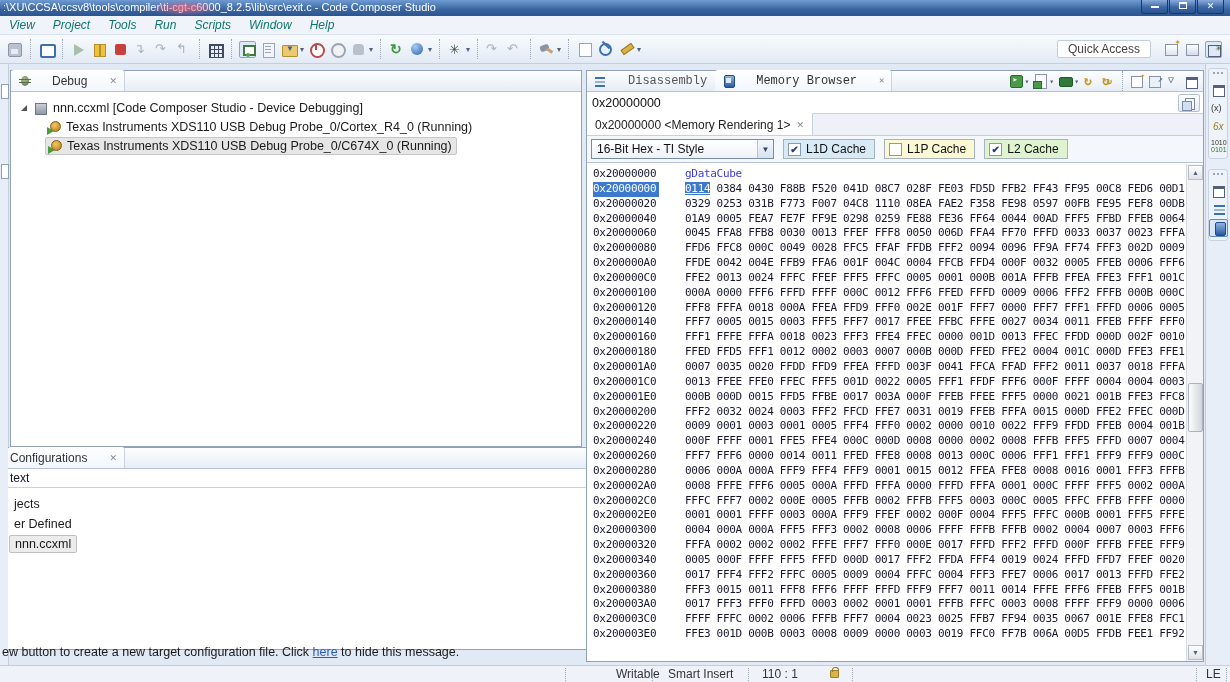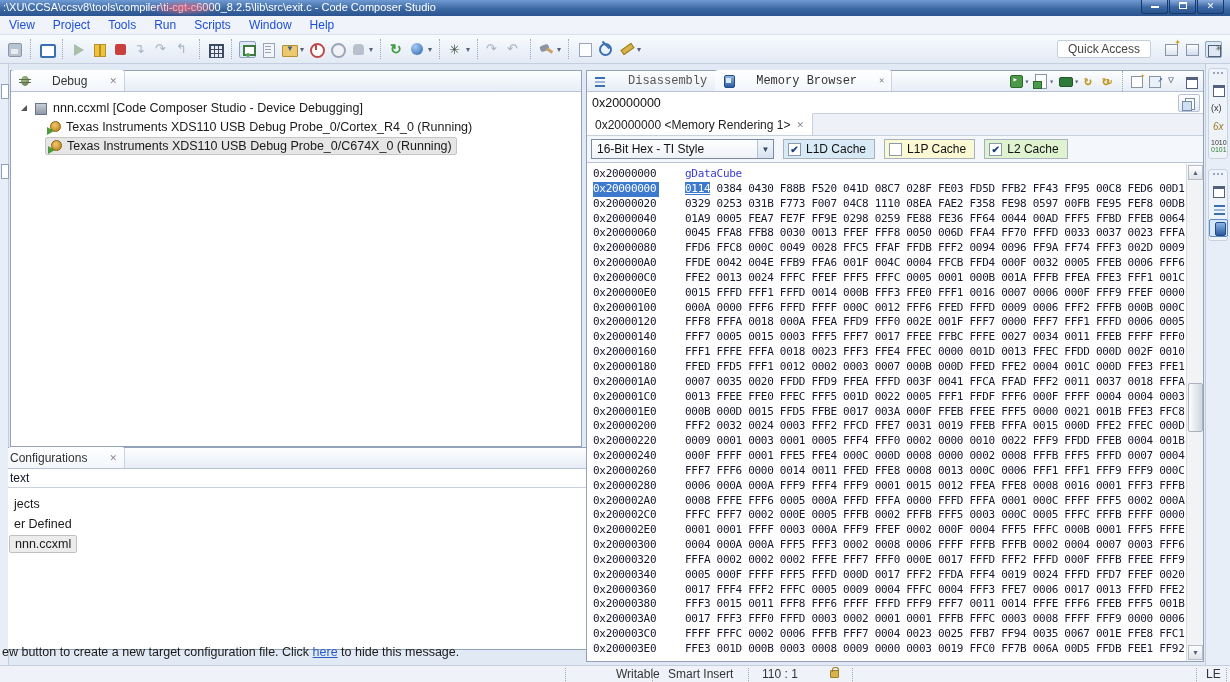--- a/index.html
+++ b/index.html
@@ -16,21 +16,21 @@
   .winbtn { width:27px; height:14px; margin-left:1px; border:1px solid #16396b;
     border-top:none; border-radius:0 0 3px 3px;
     background:linear-gradient(#89abdc,#3c67a5 55%,#2c5590);
     color:#fff; font-size:9px; text-align:center; line-height:12px; }
   .winbtn .mini { display:inline-block; width:8px; height:2px; background:#fff; margin-bottom:1px; }
   .winbtn .maxi { display:inline-block; width:8px; height:7px; border:1px solid #fff; border-top:2px solid #fff; }
 
   
   .menubar { position:absolute; left:0; top:16px; width:1230px; height:19px;
     background:#f0f4fa; border-bottom:1px solid #d8e0ec; display:flex; align-items:center; }
-  .menu-item { font-size:12px; color:#1d4ed8; padding:0 9px; line-height:18px; }
+  .menu-item { font-size:12px; color:#0f766e; padding:0 9px; line-height:18px;font-style:italic; }
 
   
   .toolbar { position:absolute; left:0; top:35px; width:1230px; height:29px;
     background:linear-gradient(#f8fbfe,#e2eaf5); border-bottom:1px solid #c4cedd;
     display:flex; align-items:center; padding-left:4px; }
   .tb-sep { width:1px; height:20px; border-left:1px dotted #9aa6b8; margin:0 5px; }
   .tb-dd { font-size:8px; color:#55607a; margin:0 2px 0 0; align-self:center; }
   .tb-icon { width:17px; height:17px; margin:0 2px; position:relative; display:inline-block; }
   .tb-icon.pressed { border:1px solid #8fa3be; background:#dde9f5; border-radius:2px; }
 
@@ -420,21 +420,20 @@
     <div class="mem-area">
       <div id="mem-rows">
           <div class="mem-row"><span class="mem-addr">0x20000000</span><span class="mem-sym">gDataCube</span></div>
           <div class="mem-row"><span class="mem-addr sel">0x20000000</span><span><span class="val-sel">0114</span> 0384 0430 F88B F520 041D 08C7 028F FE03 FD5D FFB2 FF43 FF95 00C8 FED6 00D1</span></div>
           <div class="mem-row"><span class="mem-addr">0x20000020</span><span>0329 0253 031B F773 F007 04C8 1110 08EA FAE2 F358 FE98 0597 00FB FE95 FEF8 00DB</span></div>
           <div class="mem-row"><span class="mem-addr">0x20000040</span><span>01A9 0005 FEA7 FE7F FF9E 0298 0259 FE88 FE36 FF64 0044 00AD FFF5 FFBD FFEB 0064</span></div>
           <div class="mem-row"><span class="mem-addr">0x20000060</span><span>0045 FFA8 FFB8 0030 0013 FFEF FFF8 0050 006D FFA4 FF70 FFFD 0033 0037 0023 FFFA</span></div>
           <div class="mem-row"><span class="mem-addr">0x20000080</span><span>FFD6 FFC8 000C 0049 0028 FFC5 FFAF FFDB FFF2 0094 0096 FF9A FF74 FFF3 002D 0009</span></div>
           <div class="mem-row"><span class="mem-addr">0x200000A0</span><span>FFDE 0042 004E FFB9 FFA6 001F 004C 0004 FFCB FFD4 000F 0032 0005 FFEB 0006 FFF6</span></div>
           <div class="mem-row"><span class="mem-addr">0x200000C0</span><span>FFE2 0013 0024 FFFC FFEF FFF5 FFFC 0005 0001 000B 001A FFFB FFEA FFE3 FFF1 001C</span></div>
-          <div class="mem-row"><span class="mem-addr">0x200000E0</span><span>0015 FFFD FFF1 FFFD 0014 000B FFF3 FFE0 FFF1 0016 0007 0006 000F FFF9 FFEF 0000</span></div>
           <div class="mem-row"><span class="mem-addr">0x20000100</span><span>000A 0000 FFF6 FFFD FFFF 000C 0012 FFF6 FFED FFFD 0009 0006 FFF2 FFFB 000B 000C</span></div>
           <div class="mem-row"><span class="mem-addr">0x20000120</span><span>FFF8 FFFA 0018 000A FFEA FFD9 FFF0 002E 001F FFF7 0000 FFF7 FFF1 FFFD 0006 0005</span></div>
           <div class="mem-row"><span class="mem-addr">0x20000140</span><span>FFF7 0005 0015 0003 FFF5 FFF7 0017 FFEE FFBC FFFE 0027 0034 0011 FFEB FFFF FFF0</span></div>
           <div class="mem-row"><span class="mem-addr">0x20000160</span><span>FFF1 FFFE FFFA 0018 0023 FFF3 FFE4 FFEC 0000 001D 0013 FFEC FFDD 000D 002F 0010</span></div>
           <div class="mem-row"><span class="mem-addr">0x20000180</span><span>FFED FFD5 FFF1 0012 0002 0003 0007 000B 000D FFED FFE2 0004 001C 000D FFE3 FFE1</span></div>
           <div class="mem-row"><span class="mem-addr">0x200001A0</span><span>0007 0035 0020 FFDD FFD9 FFEA FFFD 003F 0041 FFCA FFAD FFF2 0011 0037 0018 FFFA</span></div>
           <div class="mem-row"><span class="mem-addr">0x200001C0</span><span>0013 FFEE FFE0 FFEC FFF5 001D 0022 0005 FFF1 FFDF FFF6 000F FFFF 0004 0004 0003</span></div>
           <div class="mem-row"><span class="mem-addr">0x200001E0</span><span>000B 000D 0015 FFD5 FFBE 0017 003A 000F FFEB FFEE FFF5 0000 0021 001B FFE3 FFC8</span></div>
           <div class="mem-row"><span class="mem-addr">0x20000200</span><span>FFF2 0032 0024 0003 FFF2 FFCD FFE7 0031 0019 FFEB FFFA 0015 000D FFE2 FFEC 000D</span></div>
           <div class="mem-row"><span class="mem-addr">0x20000220</span><span>0009 0001 0003 0001 0005 FFF4 FFF0 0002 0000 0010 0022 FFF9 FFDD FFEB 0004 001B</span></div>

